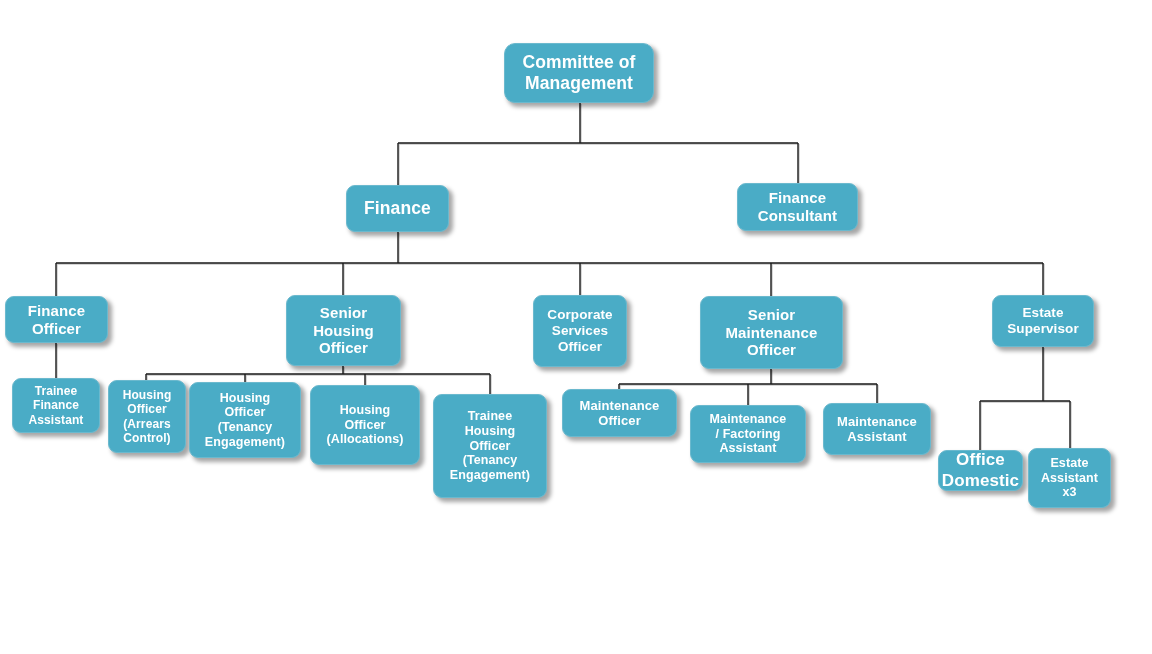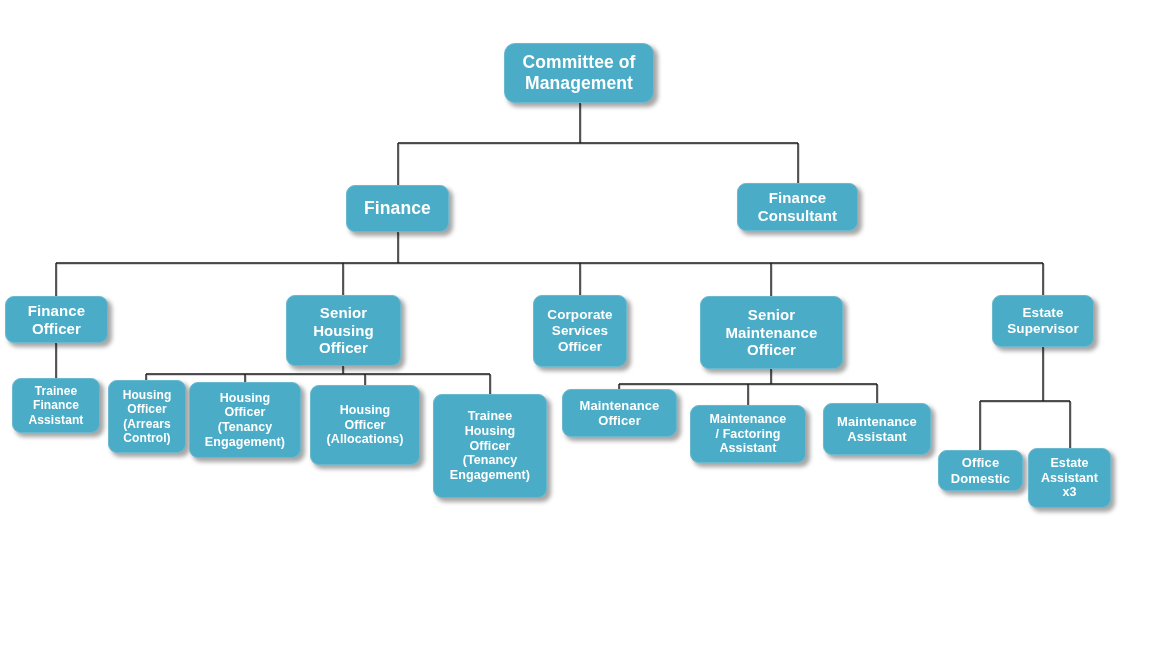--- a/index.html
+++ b/index.html
@@ -46,21 +46,21 @@
   .n-senior-maintenance   { left: 700px;  top: 296px; width: 143px; height: 73px;  font-size: 15px; }
   .n-estate-supervisor    { left: 992px;  top: 295px; width: 102px; height: 52px;  font-size: 13.5px; }
   .n-trainee-finance      { left: 12px;   top: 378px; width: 88px;  height: 55px;  font-size: 12px; }
   .n-ho-arrears           { left: 108px;  top: 380px; width: 78px;  height: 73px;  font-size: 12px; }
   .n-ho-tenancy           { left: 189px;  top: 382px; width: 112px; height: 76px;  font-size: 12.5px; }
   .n-ho-allocations       { left: 310px;  top: 385px; width: 110px; height: 80px;  font-size: 12.5px; }
   .n-trainee-housing      { left: 433px;  top: 394px; width: 114px; height: 104px; font-size: 12.5px; }
   .n-maintenance-officer  { left: 562px;  top: 389px; width: 115px; height: 48px;  font-size: 13px; }
   .n-maint-factoring      { left: 690px;  top: 405px; width: 116px; height: 58px;  font-size: 12.5px; }
   .n-maintenance-asst     { left: 823px;  top: 403px; width: 108px; height: 52px;  font-size: 13px; }
-  .n-office-domestic      { left: 938px;  top: 450px; width: 85px;  height: 41px;  font-size: 13px; }
+  .n-office-domestic      { left: 938px;  top: 450px; width: 85px;  height: 41px;  font-size: 17px; }
   .n-estate-assistant     { left: 1028px; top: 448px; width: 83px;  height: 60px;  font-size: 12.5px; }
 </style>
 </head>
 <body>
 
 <div class="stage">
 
   <svg class="connectors" viewBox="0 0 1152 654" xmlns="http://www.w3.org/2000/svg" aria-hidden="true">
     <path fill="none" stroke="#1a1a1a" stroke-width="1.4" d="M580 103 V143 M398 143 H798 M398 143 V185 M798 143 V183
              M398 232 V263 M56 263 H1043 M56 263 V296 M343 263 V295 M580 263 V295 M771 263 V296 M1043 263 V295

